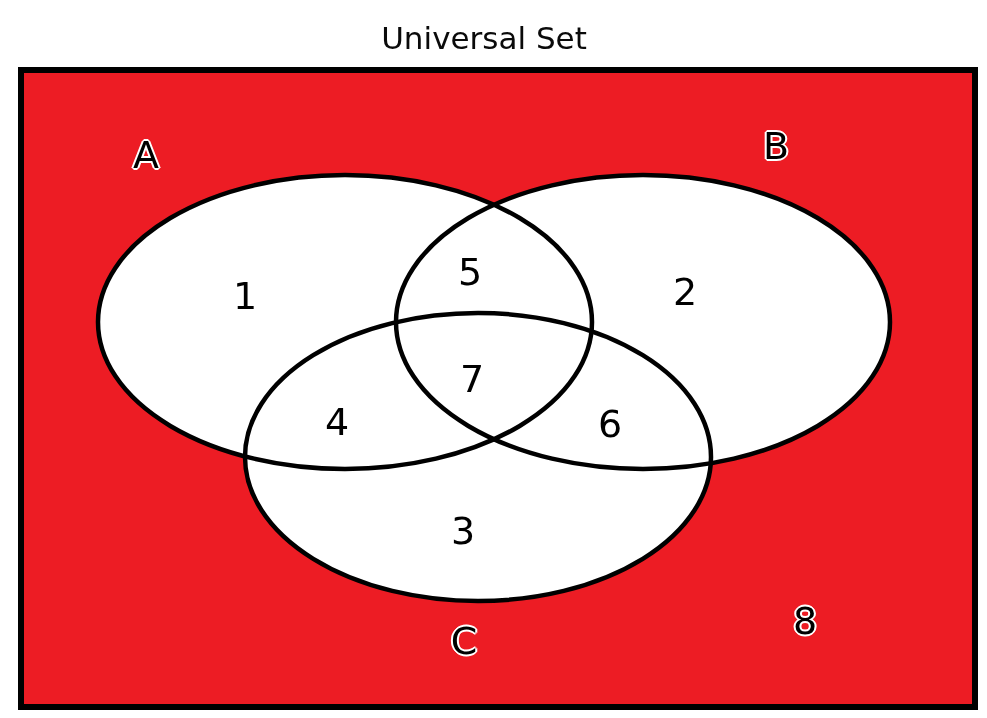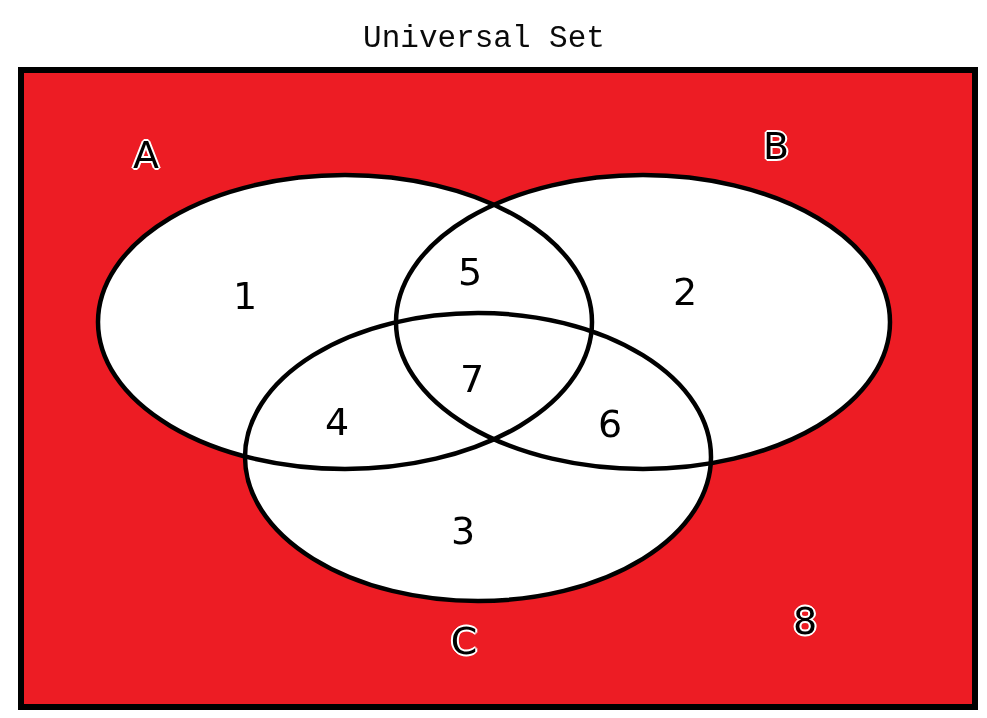--- a/index.html
+++ b/index.html
@@ -17,21 +17,20 @@
     left: 0; top: 0;
     width: 987px; height: 718px;
   }
   .title {
     position: absolute;
     transform: translate(-50%, -50%);
     font-size: 31px;
     line-height: 1;
     white-space: nowrap;
     color: #0a0a0a;
-    font-family: Liberation Mono, monospace;
   }
   .label {
     position: absolute;
     transform: translate(-50%, -50%);
     font-size: 38px;
     line-height: 1;
     white-space: nowrap;
     color: #000000;
   }
   

